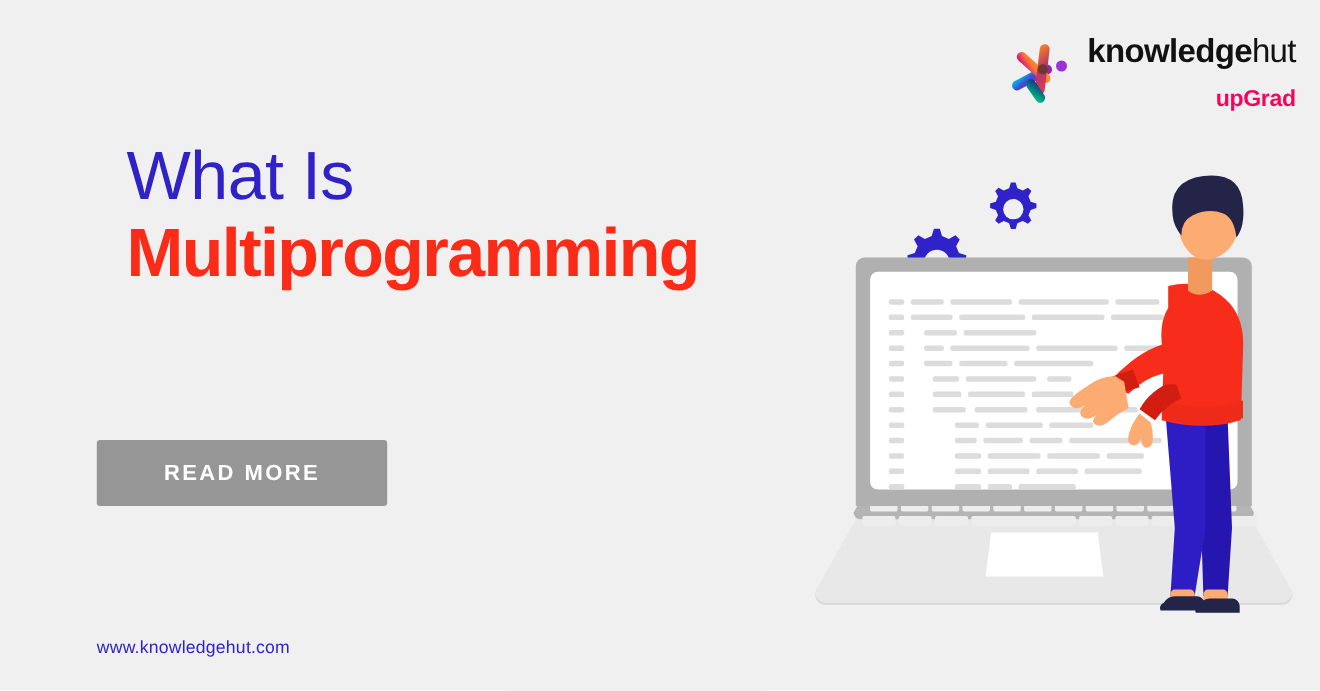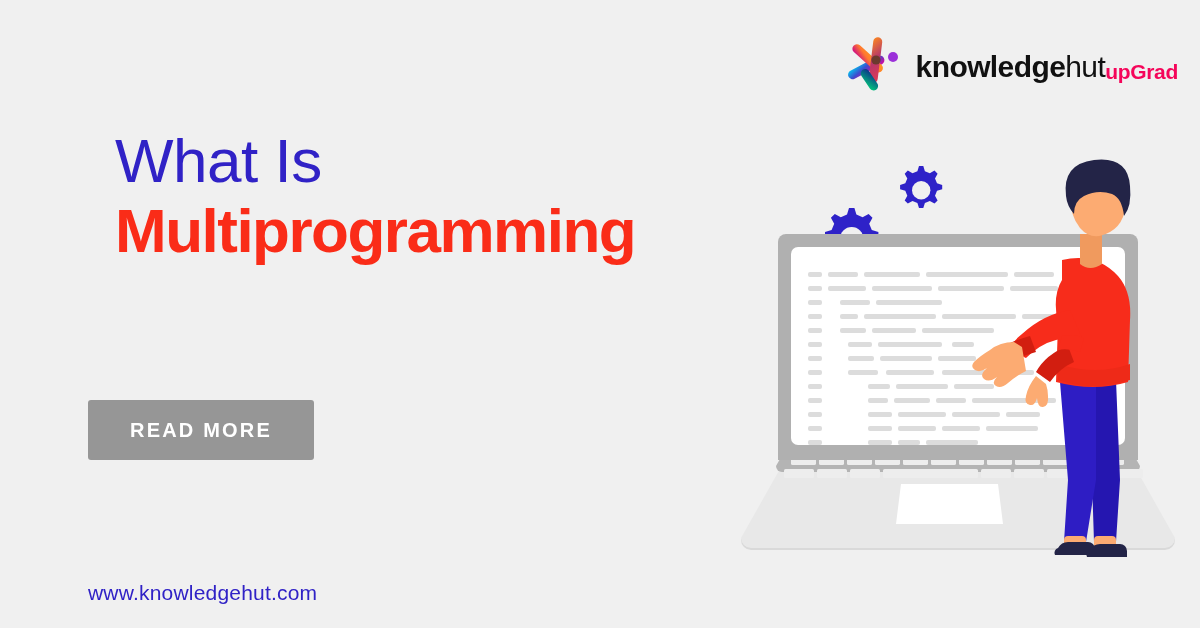--- a/index.html
+++ b/index.html
@@ -28,21 +28,21 @@
     align-items: center;
     gap: 10px;
   }
   .logo-mark {
     width: 62px;
     height: 62px;
     display: block;
   }
   .logo-text {
     display: flex;
-    flex-direction: row;
+    flex-direction: column;
     align-items: flex-end;
     line-height: 1;
   }
   .logo-word {
     font-size: 30px;
     letter-spacing: -0.6px;
     white-space: nowrap;
   }
   .logo-word .bold {
     font-weight: bold;
@@ -80,42 +80,42 @@
     color: #fa2c18;
     font-weight: bold;
     letter-spacing: -1.5px;
   }
 
   
   .cta {
     position: absolute;
     left: 88px;
     top: 400px;
-    width: 226px;
+    width: 264px;
     height: 60px;
     background: #969696;
     border: none;
     border-radius: 3px;
     color: #ffffff;
     font-size: 20px;
     font-weight: bold;
     letter-spacing: 2.2px;
     cursor: pointer;
     display: flex;
     align-items: center;
     justify-content: center;
     padding: 0;
   }
 
   
   .footer-url {
     position: absolute;
     left: 88px;
     top: 581px;
-    font-size: 21px;
+    font-size: 16px;
     color: #3022c6;
     letter-spacing: 0.2px;
   }
 
   
   .illustration {
     position: absolute;
     left: 728px;
     top: 150px;
     width: 460px;

